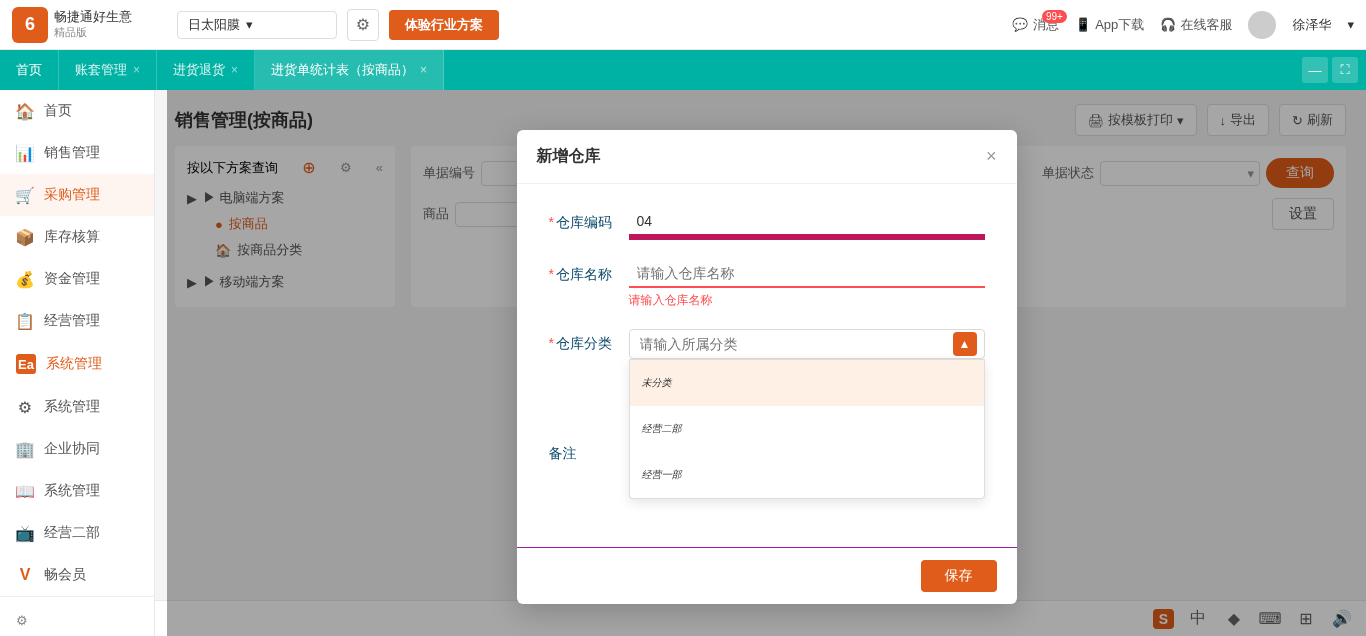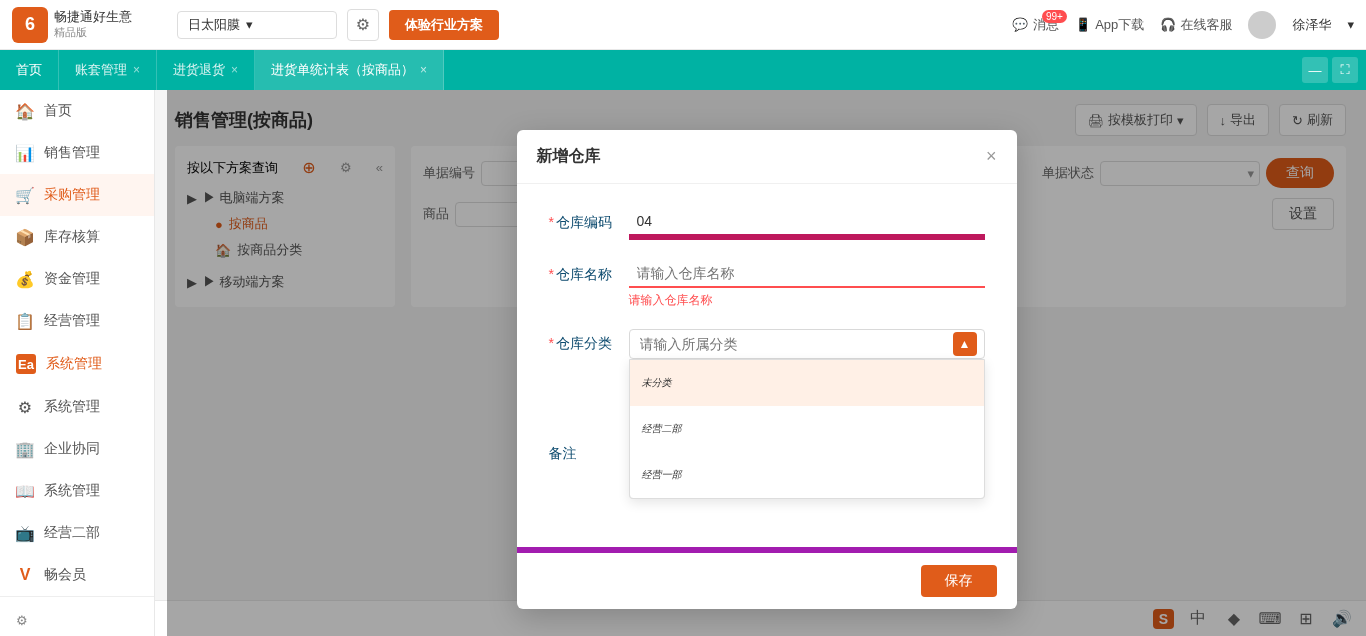--- a/index.html
+++ b/index.html
@@ -159,21 +159,21 @@
       padding: 16px 12px; font-size: 10px; color: #333; cursor: pointer; font-style: italic;
     }
     .dropdown-item.selected { background: #fff0e6; }
     .form-textarea {
       width: 100%; border: 1px solid #d9d9d9; border-radius: 4px;
       padding: 6px 8px; font-size: 14px; color: #333; resize: vertical;
       min-height: 60px; outline: none;
     }
     .dialog-footer {
       display: flex; justify-content: flex-end; padding: 12px 20px;
-      border-top: 6px solid #a21caf; gap: 10px;
+      border-top: 1px solid #a21caf; gap: 10px;
     }
     .btn-save {
       background: #e05c1a; border: none; border-radius: 4px;
       padding: 7px 24px; font-size: 14px; color: #fff; cursor: pointer;
     }
 
     
     .bottom-bar {
       position: absolute; bottom: 0; left: 0; right: 0; height: 36px;
       background: #fff; border-top: 1px solid #e8e8e8;

